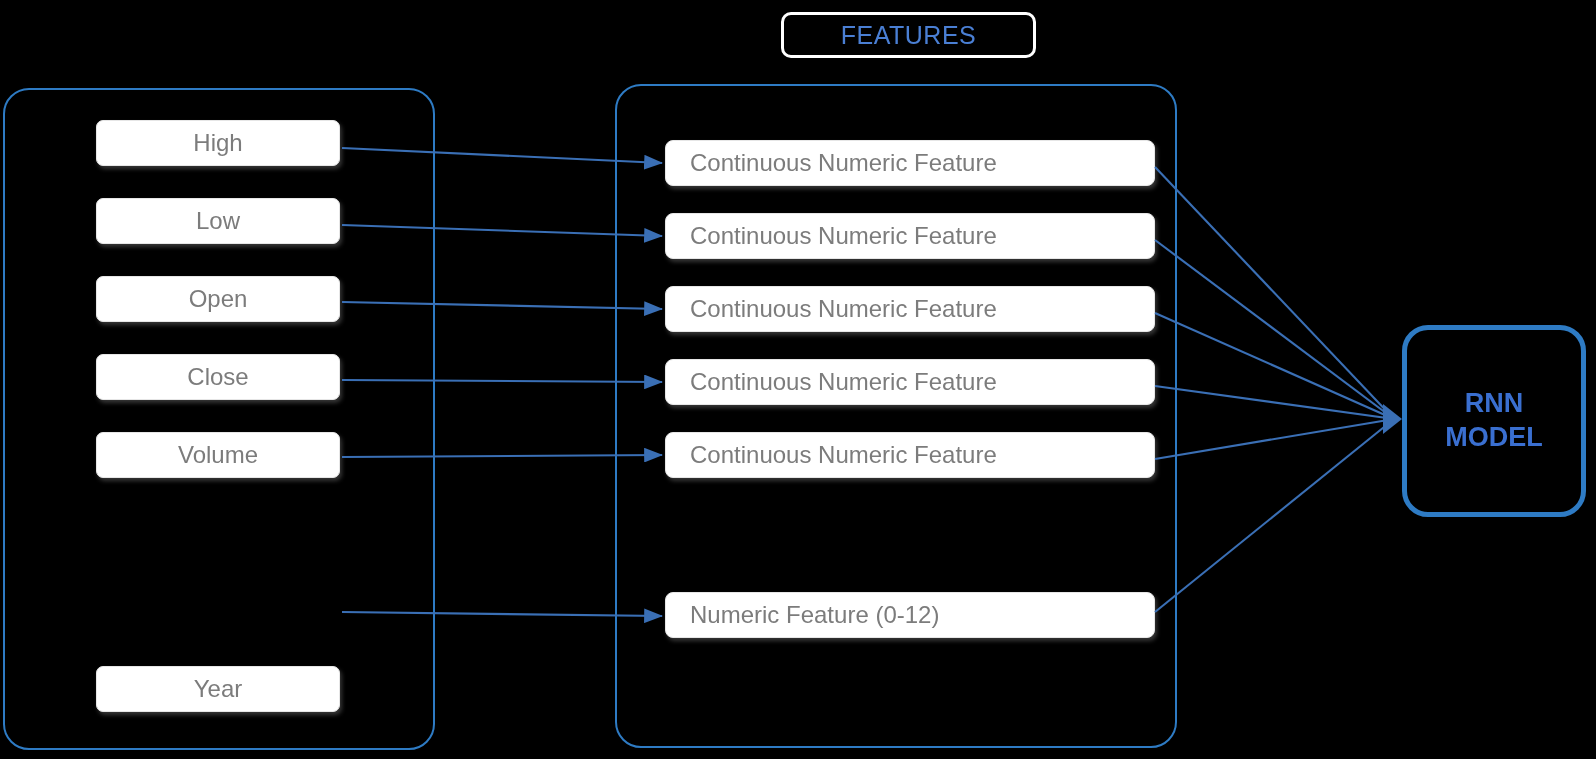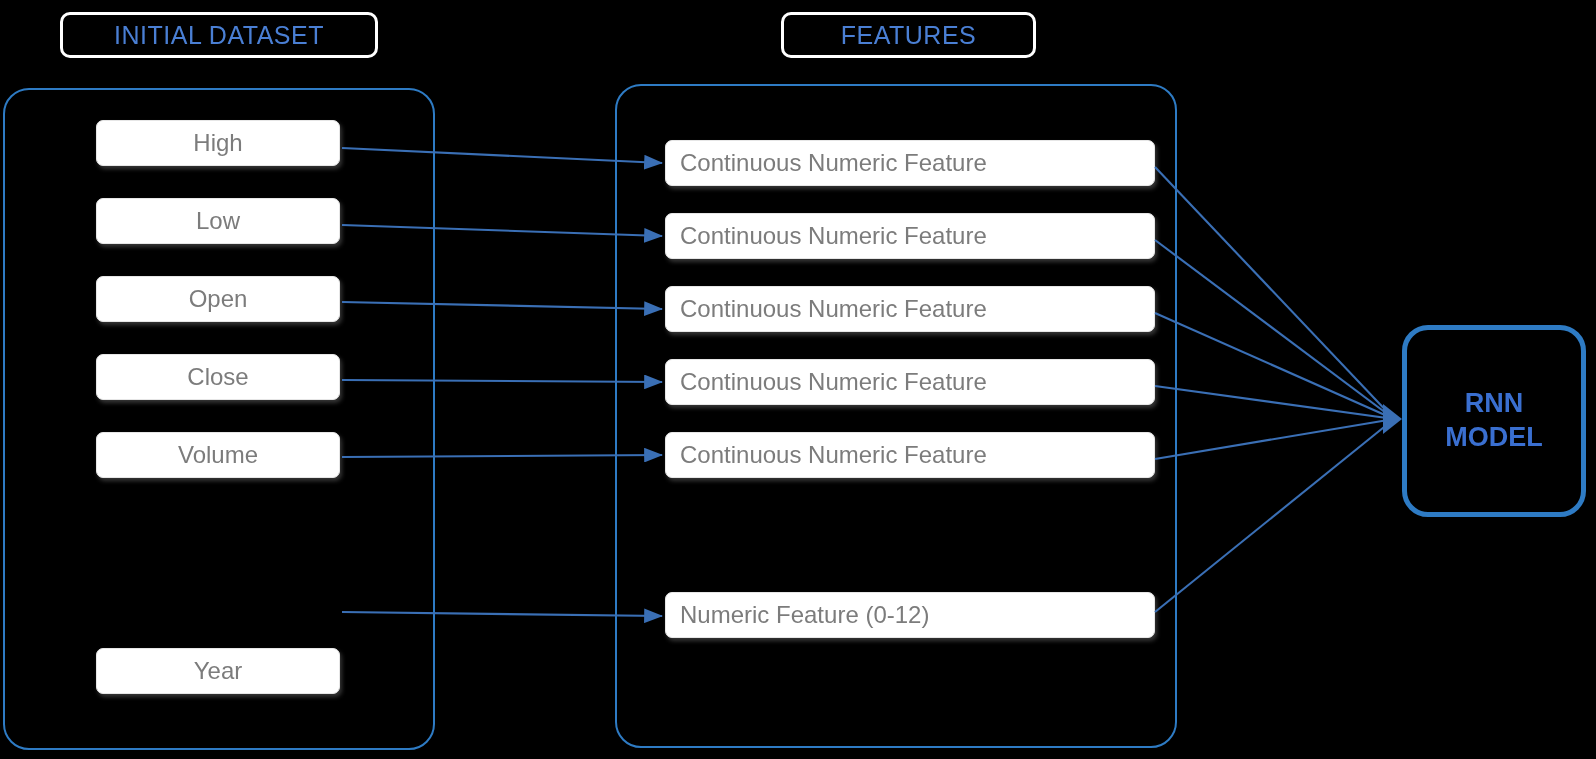--- a/index.html
+++ b/index.html
@@ -52,21 +52,21 @@
     background: #ffffff;
     border: 1px solid #e6e6e6;
     border-radius: 7px;
     color: #7c7c7c;
     font-size: 24px;
     display: flex;
     align-items: center;
     box-shadow: 2px 3px 4px rgba(120,120,120,0.45);
   }
   .item-box.center { justify-content: center; }
-  .item-box.left   { justify-content: flex-start; padding-left: 14px; }
+  .item-box.left   { justify-content: flex-start; padding-left: 24px; border-radius: 8px; }
 
   .dataset-item {
     left: 96px;
     width: 244px;
     height: 46px;
   }
   .feature-item {
     left: 665px;
     width: 490px;
     height: 46px;
@@ -101,33 +101,32 @@
     width: 1596px;
     height: 759px;
     pointer-events: none;
   }
 </style>
 </head>
 <body>
 
 <div id="canvas">
 
-  <div id="pill-initial" class="section-pill">INITIAL DATASET</div>
 
   <div id="pill-features" class="section-pill">FEATURES</div>
 
   <div id="group-dataset" class="group-box"></div>
   <div id="group-features" class="group-box"></div>
 
   <div class="item-box center dataset-item" style="top:120px">High</div>
   <div class="item-box center dataset-item" style="top:198px">Low</div>
   <div class="item-box center dataset-item" style="top:354px">Close</div>
   <div class="item-box center dataset-item" style="top:276px">Open</div>
   <div class="item-box center dataset-item" style="top:432px">Volume</div>
-  <div class="item-box center dataset-item" style="top:648px">Year</div>
+  <div class="item-box center dataset-item" style="top:666px">Year</div>
 
   <div class="item-box left feature-item" style="top:140px">Continuous Numeric Feature</div>
   <div class="item-box left feature-item" style="top:213px">Continuous Numeric Feature</div>
   <div class="item-box left feature-item" style="top:286px">Continuous Numeric Feature</div>
   <div class="item-box left feature-item" style="top:359px">Continuous Numeric Feature</div>
   <div class="item-box left feature-item" style="top:432px">Continuous Numeric Feature</div>
   <div class="item-box left feature-item" style="top:592px">Numeric Feature (0-12)</div>
 
   <div id="rnn-model">
     <span>

